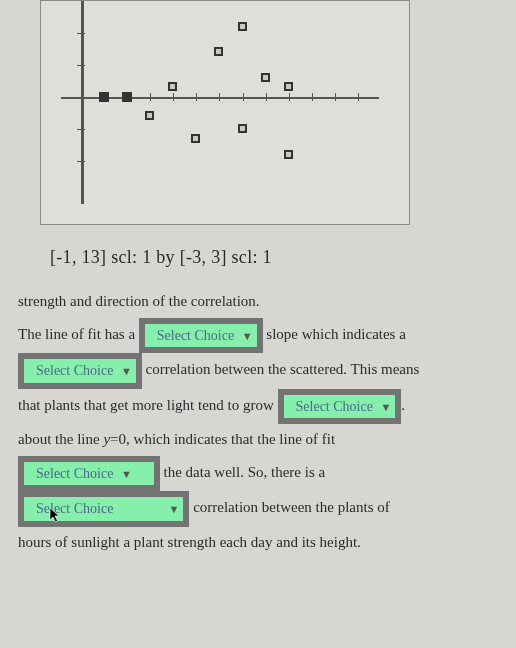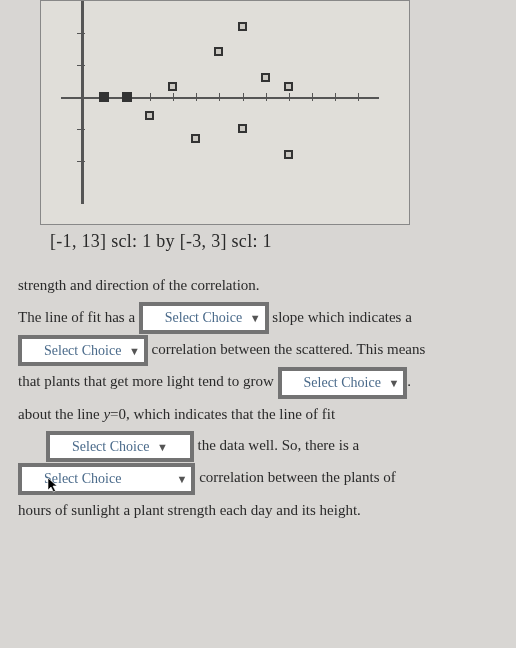--- a/index.html
+++ b/index.html
@@ -62,35 +62,35 @@
       height: 9px;
       border: 2px solid #333;
       background: #ccc9c3;
     }
     .pt.solid {
       background: #333;
       border: none;
       width: 10px; height: 10px;
     }
     .caption {
-      margin: 6px 0 18px 50px;
+      margin: 22px 0 18px 50px;
       font-size: 18px;
       letter-spacing: 0.3px;
     }
     .body-text {
       padding: 0 20px 0 18px;
       line-height: 2.1;
       font-size: 15px;
     }
     .select-box {
       display: inline-block;
-      border: 4px solid #737373;
-      background: #ffffff;
+      border: 6px solid #737373;
+      background: #86efac;
       color: #4a6a8a;
-      padding: 2px 4px 2px 22px;
+      padding: 2px 4px 2px 12px;
       font-size: 14px;
       line-height: 1.4;
       vertical-align: middle;
       white-space: nowrap;
     }
     .select-box .chev {
       display: inline-block;
       margin-left: 4px;
       font-size: 11px;
       color: #555;
@@ -170,21 +170,21 @@
       <span class="chev">▼</span>
     </span>.
   </div>
 
 
   <div>
     <span>about the line </span><span class="eq-y">y</span><span>=0</span><span>, which indicates that the line of fit</span>
   </div>
 
   <div>
-    <span class="select-box" style="padding-right:22px;margin-left:28px;">
+    <span class="select-box" style="padding-right:22px;">
       <span>Select Choice</span>
       <span class="chev">▼</span>
     </span>
     <span>the data well. So, there is a</span>
   </div>
 
   <div style="position:relative;">
     <span class="select-box" style="padding-right:70px;position:relative;">
       <span>Select Choice</span>
       <span class="chev" style="position:absolute;right:4px;top:5px;">▼</span>

